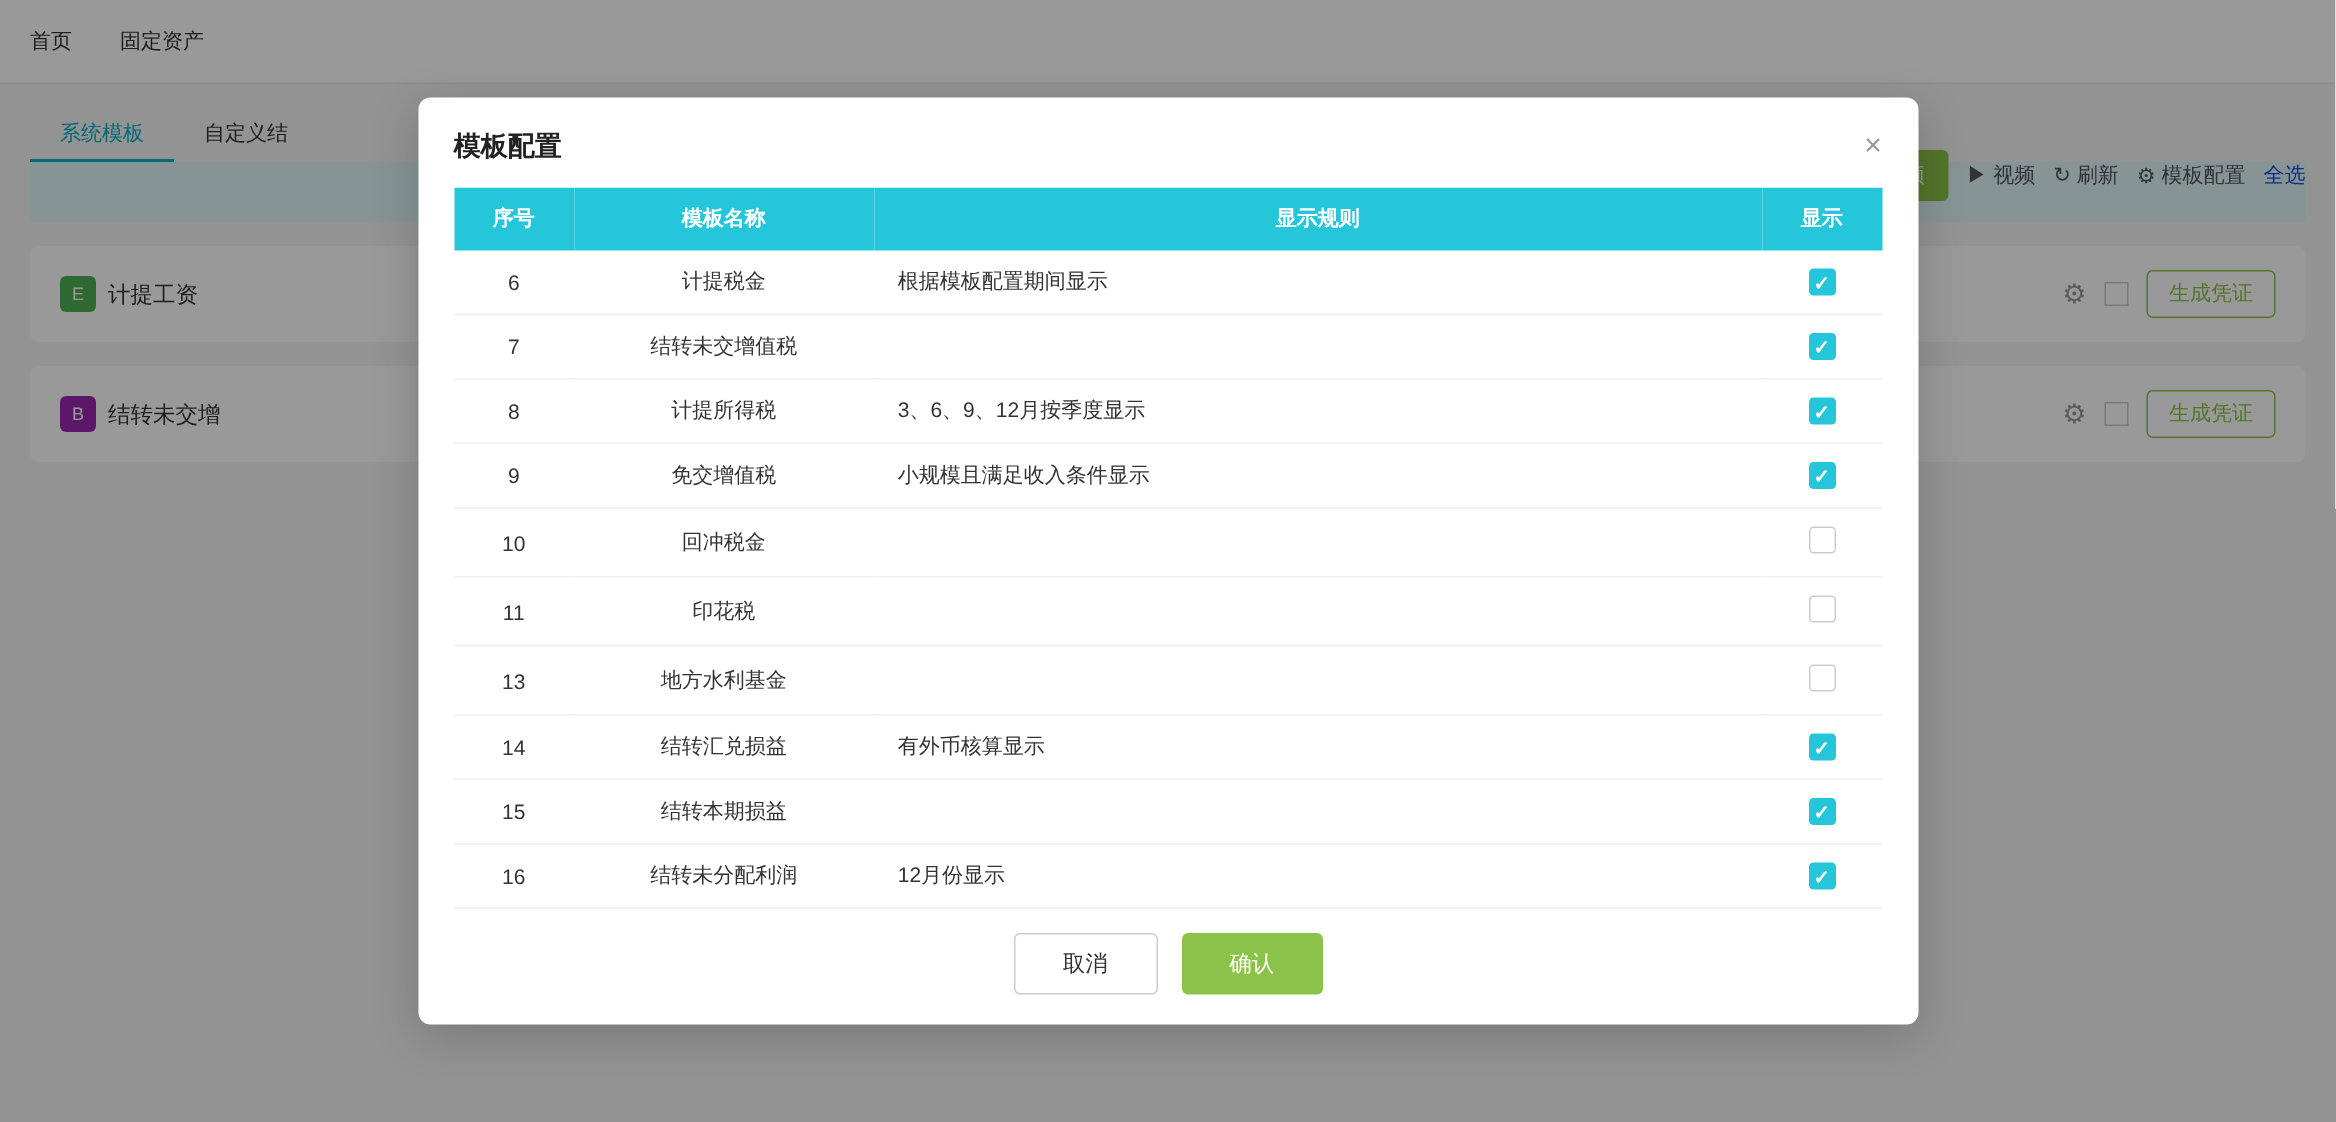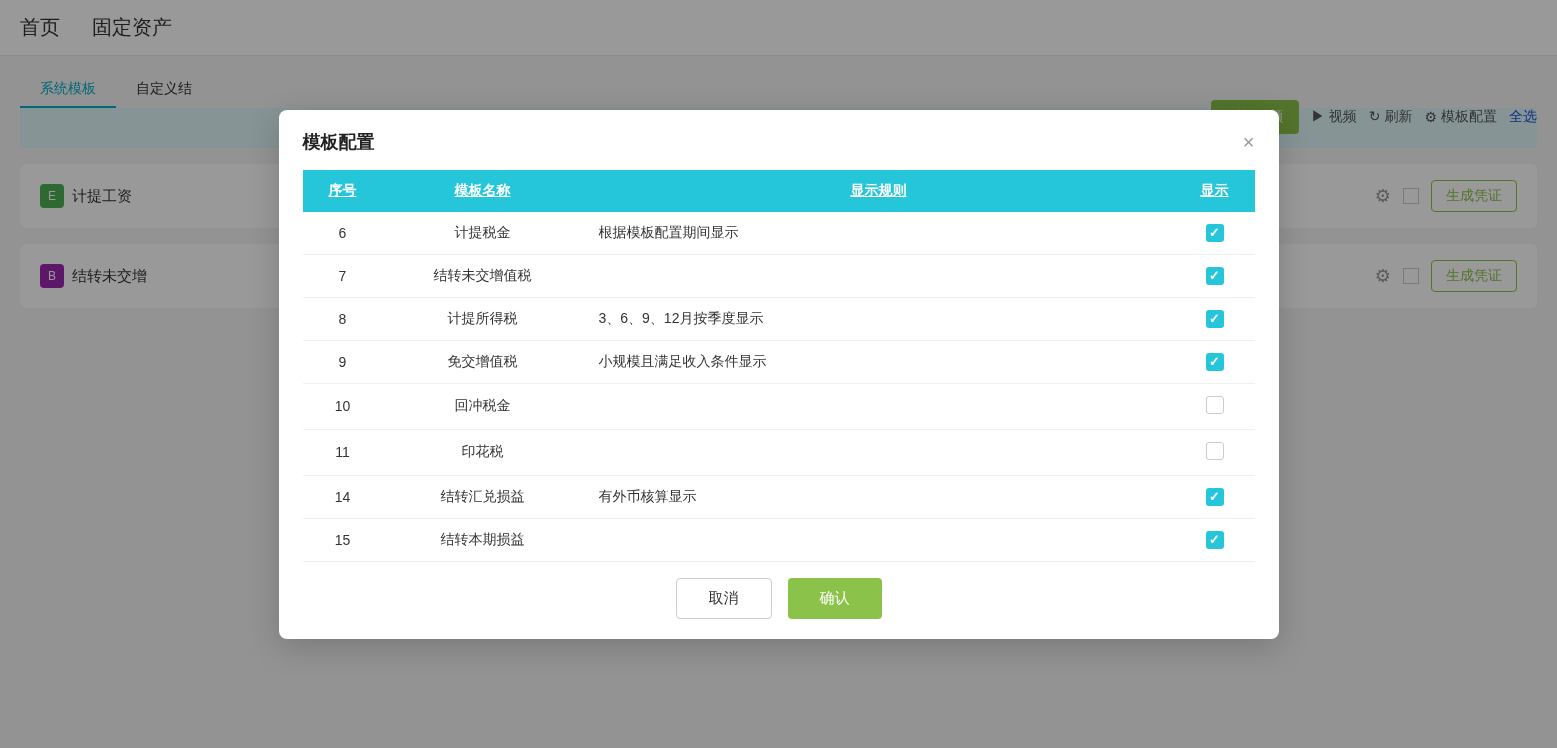--- a/index.html
+++ b/index.html
@@ -26,21 +26,21 @@
     .top-nav {
       height: 56px;
       background: #fff;
       display: flex;
       align-items: center;
       padding: 0 20px;
       border-bottom: 1px solid #e8e8e8;
       gap: 32px;
     }
     .nav-item {
-      font-size: 20px;
+      font-size: 14px;
       color: #333;
       cursor: pointer;
       padding: 4px 0;
     }
 
     
     .content-area {
       padding: 16px 20px;
     }
 
@@ -236,21 +236,20 @@
     }
     .config-table thead tr {
       background: #26c6da;
     }
     .config-table thead th {
       color: #fff;
       font-weight: 600;
       padding: 12px 16px;
       text-align: center;
       font-size: 14px;
-      text-decoration: underline;
     }
     .config-table thead th:first-child {
       width: 80px;
     }
     .config-table thead th:nth-child(2) {
       width: 200px;
     }
     .config-table thead th:nth-child(3) {
       
     }
@@ -443,31 +442,43 @@
               <td></td>
               <td style="text-align: center;"><div class="cb-unchecked" style="display: inline-block;"></div></td>
             </tr>
             <tr>
               <td>11</td>
               <td>印花税</td>
               <td></td>
               <td style="text-align: center;"><div class="cb-unchecked" style="display: inline-block;"></div></td>
             </tr>
             <tr>
+              <td>13</td>
+              <td>地方水利基金</td>
+              <td></td>
+              <td style="text-align: center;"><div class="cb-unchecked" style="display: inline-block;"></div></td>
+            </tr>
+            <tr>
               <td>14</td>
               <td>结转汇兑损益</td>
               <td>有外币核算显示</td>
               <td style="text-align: center;"><div class="cb-checked" style="display: inline-flex;"></div></td>
             </tr>
             <tr>
               <td>15</td>
               <td>结转本期损益</td>
               <td></td>
               <td style="text-align: center;"><div class="cb-checked" style="display: inline-flex;"></div></td>
             </tr>
+            <tr>
+              <td>16</td>
+              <td>结转未分配利润</td>
+              <td>12月份显示</td>
+              <td style="text-align: center;"><div class="cb-checked" style="display: inline-flex;"></div></td>
+            </tr>
           </tbody>
       </table>
     </div>
 
     <div class="dialog-footer">
       <button class="btn-cancel">取消</button>
       <button class="btn-confirm">确认</button>
     </div>
   </div>
 </div>

